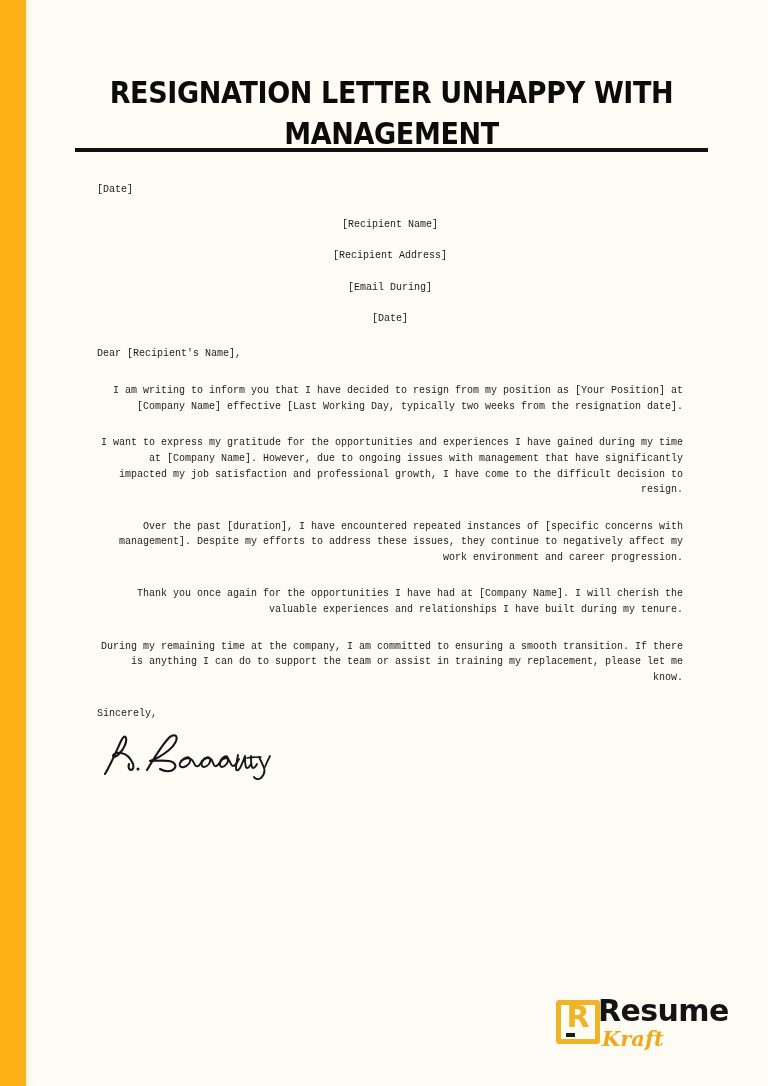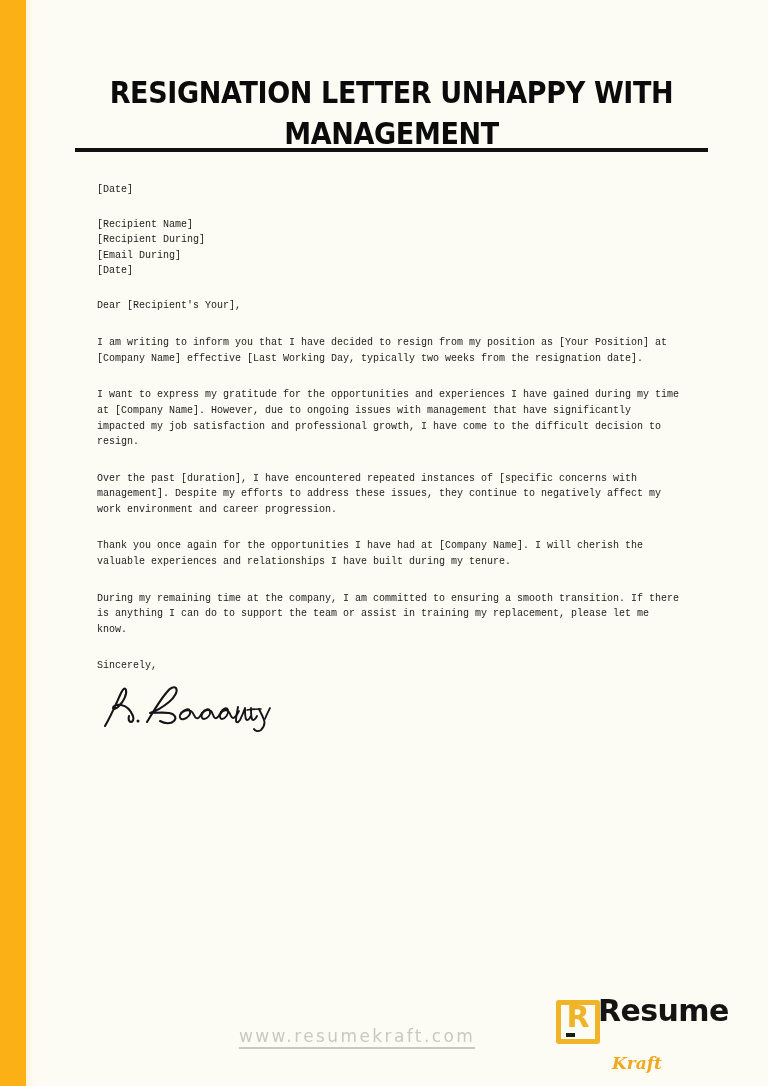--- a/index.html
+++ b/index.html
@@ -86,26 +86,27 @@
     font-family: Liberation Mono, monospace;
     font-size: 10px;
     line-height: 1.52;
     color: #1b1b1b;
   }
   .block {
     margin: 0 0 20px 0;
   }
   .addr-line {
     display: block;
-    margin: 0;
+    margin: 16px;
     line-height: 1.52;
+    text-align: center;
   }
   .para {
     margin: 0 0 21px 0;
-    text-align: left;
+    text-align: right;
     line-height: 1.56;
   }
   .salutation {
     margin: 0 0 22px 0;
   }
   .closing {
     margin: 10px 0 8px 0;
   }
 
   
@@ -181,29 +182,28 @@
     top: 2px;
     font-family: "DejaVu Sans", "Liberation Sans", sans-serif;
     font-weight: bold;
     font-size: 30px;
     letter-spacing: -0.6px;
     color: #141414;
     line-height: 1;
   }
   .brand-sub {
     position: absolute;
-    left: 90px;
+    left: 80px;
     top: 34px;
     font-family: "DejaVu Serif", "Liberation Serif", serif;
     font-style: italic;
     font-weight: bold;
-    font-size: 17px;
+    font-size: 21px;
     color: #f0a91e;
     line-height: 1;
-    margin-top: 27px;
   }
 </style>
 </head>
 <body>
 
 <div class="page">
 
   <div class="accent-bar"></div>
   <div class="accent-fade"></div>
 
@@ -212,26 +212,26 @@
     <h1 class="doc-title">RESIGNATION LETTER UNHAPPY WITH MANAGEMENT</h1>
 
     <div class="title-rule"></div>
 
     <div class="letter">
 
       <p class="block">[Date]</p>
 
       <div class="block">
         <span class="addr-line">[Recipient Name]</span>
-        <span class="addr-line">[Recipient During]</span>
+        <span class="addr-line">[Recipient Address]</span>
         <span class="addr-line">[Email During]</span>
         <span class="addr-line">[Date]</span>
       </div>
 
-      <p class="salutation">Dear [Recipient's Your],</p>
+      <p class="salutation">Dear [Recipient's Name],</p>
 
       <p class="para">I am writing to inform you that I have decided to resign from my position as [Your Position] at [Company Name] effective [Last Working Day, typically two weeks from the resignation date].</p>
       <p class="para">I want to express my gratitude for the opportunities and experiences I have gained during my time at [Company Name]. However, due to ongoing issues with management that have significantly impacted my job satisfaction and professional growth, I have come to the difficult decision to resign.</p>
       <p class="para">Over the past [duration], I have encountered repeated instances of [specific concerns with management]. Despite my efforts to address these issues, they continue to negatively affect my work environment and career progression.</p>
       <p class="para">Thank you once again for the opportunities I have had at [Company Name]. I will cherish the valuable experiences and relationships I have built during my tenure.</p>
       <p class="para">During my remaining time at the company, I am committed to ensuring a smooth transition. If there is anything I can do to support the team or assist in training my replacement, please let me know.</p>
 
       <p class="closing">Sincerely,</p>
 
       <div class="signature" title="R. Beaudry">
@@ -249,21 +249,20 @@
             <path d="M162 27 C164 31 166 35 167 38 C168 41 167 45 164 48 C161 50 158 49 157 47" stroke-width="1.9"></path>
             <path d="M173 26 C171 30 169 34 168 37" stroke-width="1.7"></path>
           </g>
         </svg>
       </div>
 
     </div>
 
     <div class="footer">
 
-      <a class="site-url" href="#">www.resumekraft.com</a>
 
       <div class="brand">
         <div class="brand-mark">
           <div class="mark-r">R</div>
           <div class="mark-dash"></div>
         </div>
         <div class="brand-name">Resume</div>
         <div class="brand-sub">Kraft</div>
       </div>
 

